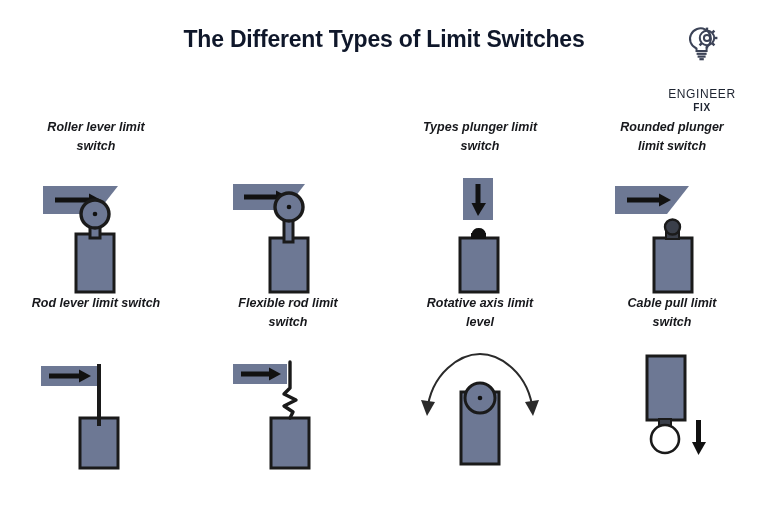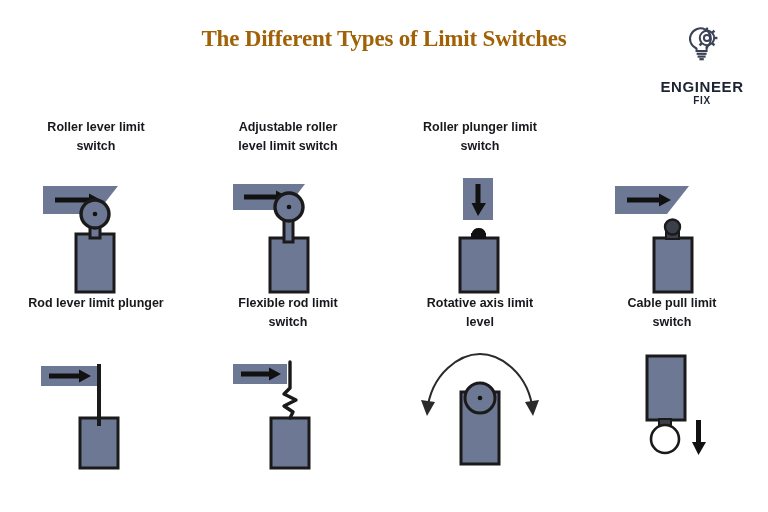--- a/index.html
+++ b/index.html
@@ -24,42 +24,41 @@
   }
   .page-title {
     position: absolute;
     left: 0;
     right: 0;
     top: 26px;
     text-align: center;
     font-size: 23px;
     font-weight: bold;
     letter-spacing: -0.2px;
-    color: #a16207;
-    font-family: Liberation Serif, serif;
+    color: #0f172a;
   }
   .brand-logo {
     position: absolute;
     right: 22px;
     top: 24px;
     width: 88px;
     text-align: center;
   }
   .brand-mark {
     display: block;
     margin: 0 auto;
   }
   .brand-name {
     display: block;
-    font-size: 15px;
-    font-weight: bold;
+    font-size: 12px;
+    font-weight: normal;
     letter-spacing: 0.6px;
     color: #1d2330;
     line-height: 1.15;
-    margin-top: 6px;
+    margin-top: 16px;
   }
   .brand-name-2 {
     display: block;
     font-size: 10px;
     font-weight: bold;
     letter-spacing: 0.6px;
     color: #1d2330;
     line-height: 1.15;
   }
 
@@ -71,20 +70,21 @@
     width: 768px;
     display: grid;
     grid-template-columns: repeat(4, 192px);
     grid-template-rows: 176px 176px;
   }
   .card {
     position: relative;
     display: flex;
     flex-direction: column;
     align-items: center;
+    font-style: italic;
   }
   .card-label {
     width: 160px;
     text-align: center;
     font-size: 12.5px;
     font-weight: bold;
     line-height: 1.55;
     color: #17181c;
     white-space: pre-line;
   }
@@ -151,71 +151,71 @@
         </g>
         <rect x="55" y="68" width="38" height="58" fill="#6d7894" stroke="#1a1a1a" stroke-width="3"></rect>
         <rect x="69" y="50" width="10" height="22" fill="#6d7894" stroke="#1a1a1a" stroke-width="3"></rect>
         <circle cx="74" cy="48" r="14" fill="#6d7894" stroke="#1a1a1a" stroke-width="3.4"></circle>
         <circle cx="74" cy="48" r="2.3" fill="#111111"></circle>
       </svg>
     </div>
   </div>
 
   <div class="card">
-    <div class="card-label">Adjustable roller
-level limit switch</div>
     <div class="card-figure">
       <svg width="150" height="128" viewBox="0 0 150 128">
         <polygon points="20,18 92,18 72,44 20,44" fill="#6d7894"></polygon>
         <g fill="#111111">
           <rect x="31" y="28.5" width="36" height="5"></rect>
           <polygon points="63,24.5 75,31 63,37.5"></polygon>
         </g>
         <rect x="57" y="72" width="38" height="54" fill="#6d7894" stroke="#1a1a1a" stroke-width="3"></rect>
         <rect x="71" y="42" width="9" height="34" fill="#6d7894" stroke="#1a1a1a" stroke-width="3"></rect>
         <circle cx="76" cy="41" r="14" fill="#6d7894" stroke="#1a1a1a" stroke-width="3.4"></circle>
         <circle cx="76" cy="41" r="2.3" fill="#111111"></circle>
       </svg>
     </div>
   </div>
 
   <div class="card">
-    <div class="card-label">Roller plunger limit
+    <div class="card-label">Types plunger limit
 switch</div>
     <div class="card-figure">
       <svg width="150" height="128" viewBox="0 0 150 128">
         <rect x="58" y="12" width="30" height="42" fill="#6d7894"></rect>
         <g fill="#111111">
           <rect x="70.5" y="18" width="5" height="23"></rect>
           <polygon points="66.5,37 81,37 73,50"></polygon>
         </g>
         <rect x="55" y="72" width="38" height="54" fill="#6d7894" stroke="#1a1a1a" stroke-width="3"></rect>
         <rect x="66" y="67" width="15" height="6" fill="#111111"></rect>
         <path d="M66.5 68 A7.5 8 0 0 1 81 68 Z" fill="#111111"></path>
       </svg>
     </div>
   </div>
 
   <div class="card">
+    <div class="card-label">Rounded plunger
+limit switch</div>
     <div class="card-figure">
       <svg width="150" height="128" viewBox="0 0 150 128">
         <polygon points="18,20 92,20 70,48 18,48" fill="#6d7894"></polygon>
         <g fill="#111111">
           <rect x="30" y="31.5" width="36" height="5"></rect>
           <polygon points="62,27.5 74,34 62,40.5"></polygon>
         </g>
         <rect x="57" y="72" width="38" height="54" fill="#6d7894" stroke="#1a1a1a" stroke-width="3"></rect>
         <rect x="69" y="64" width="13" height="9" fill="#3a3f4a" stroke="#1a1a1a" stroke-width="2"></rect>
         <circle cx="75.5" cy="61" r="7.5" fill="#3a3f4a" stroke="#1a1a1a" stroke-width="2.4"></circle>
       </svg>
     </div>
   </div>
 
   <div class="card">
-    <div class="card-label">Rod lever limit plunger</div>
+    <div class="card-label">Rod lever limit switch</div>
     <div class="card-figure">
       <svg width="150" height="128" viewBox="0 0 150 128">
         <rect x="20" y="24" width="58" height="20" fill="#6d7894"></rect>
         <g fill="#111111">
           <rect x="28" y="31.5" width="34" height="5"></rect>
           <polygon points="58,27.5 70,34 58,40.5"></polygon>
         </g>
         <rect x="59" y="76" width="38" height="50" fill="#6d7894" stroke="#1a1a1a" stroke-width="3"></rect>
         <line x1="78" y1="22" x2="78" y2="84" stroke="#1a1a1a" stroke-width="4"></line>
       </svg>

